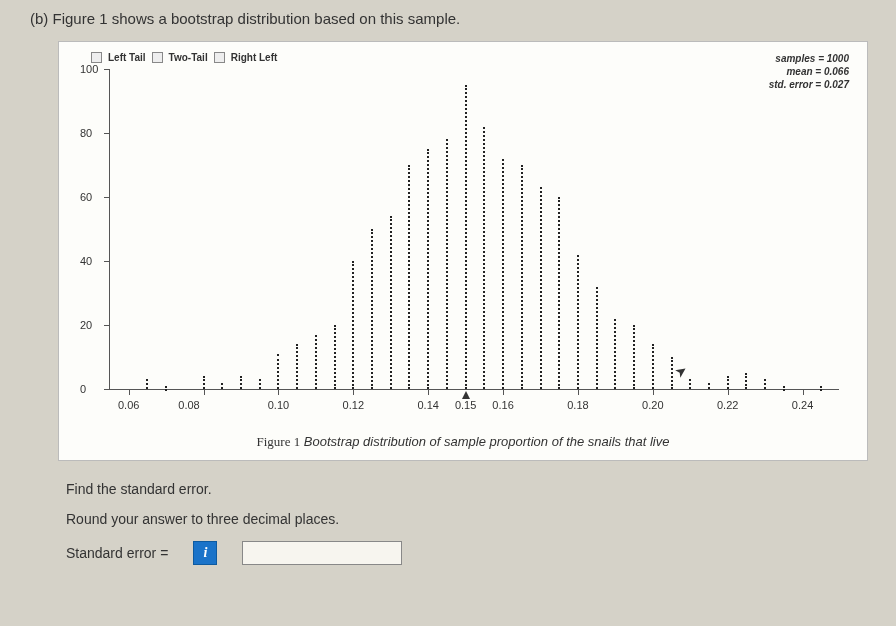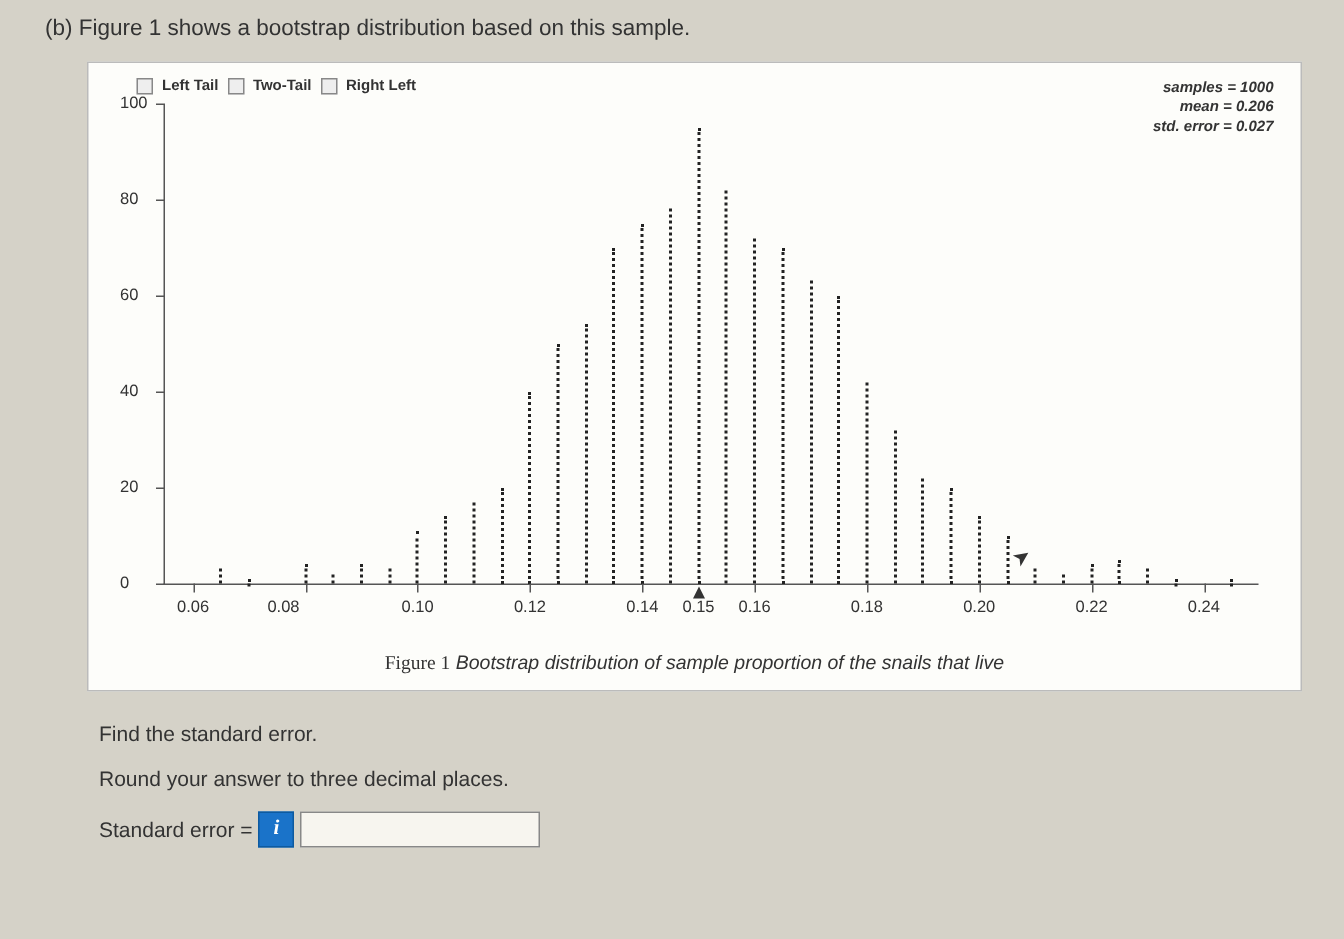--- a/index.html
+++ b/index.html
@@ -66,21 +66,21 @@
   }
   .caption .fig-title { font-weight: normal; font-family: Liberation Serif, serif; }
   .caption .fig-desc { font-style: italic; }
   .cursor-icon {
     position: absolute;
     font-size: 14px;
     transform: translate(-2px, -2px);
   }
   .questions { margin-left: 36px; margin-top: 20px; font-size: 14px; color: #333; }
   .questions p { margin-bottom: 14px; }
-  .answer-row { display: flex; align-items: center; gap: 4px; font-size: 14px; }
+  .answer-row { display: flex; align-items: center; gap: 25px; font-size: 14px; }
   .info-btn {
     width: 24px; height: 24px; background: #1a73c9; color: #fff;
     display: flex; align-items: center; justify-content: center;
     font-weight: bold; font-family: serif; font-style: italic;
     font-size: 14px;
     border: 1px solid #0d5aa0;
   }
   .answer-input {
     width: 160px; height: 24px;
     border: 1px solid #888;
@@ -98,21 +98,21 @@
   <div class="legend-top">
     <span class="chk"></span>
     <span>Left Tail</span>
     <span class="chk"></span>
     <span>Two-Tail</span>
     <span class="chk"></span>
     <span>Right Left</span>
   </div>
   <div class="stats">
     <div>samples = 1000</div>
-    <div>mean = 0.206</div>
+    <div>mean = 0.066</div>
     <div>std. error = 0.027</div>
   </div>
 
   <div class="plot-area">
     <div class="bars" id="bars">
         <div class="bar" style="left: 37.4359px; height: 9.6px;"></div>
         <div class="bar" style="left: 56.1538px; height: 3.2px;"></div>
         <div class="bar" style="left: 93.5897px; height: 12.8px;"></div>
         <div class="bar" style="left: 112.308px; height: 6.4px;"></div>
         <div class="bar" style="left: 131.026px; height: 12.8px;"></div>

